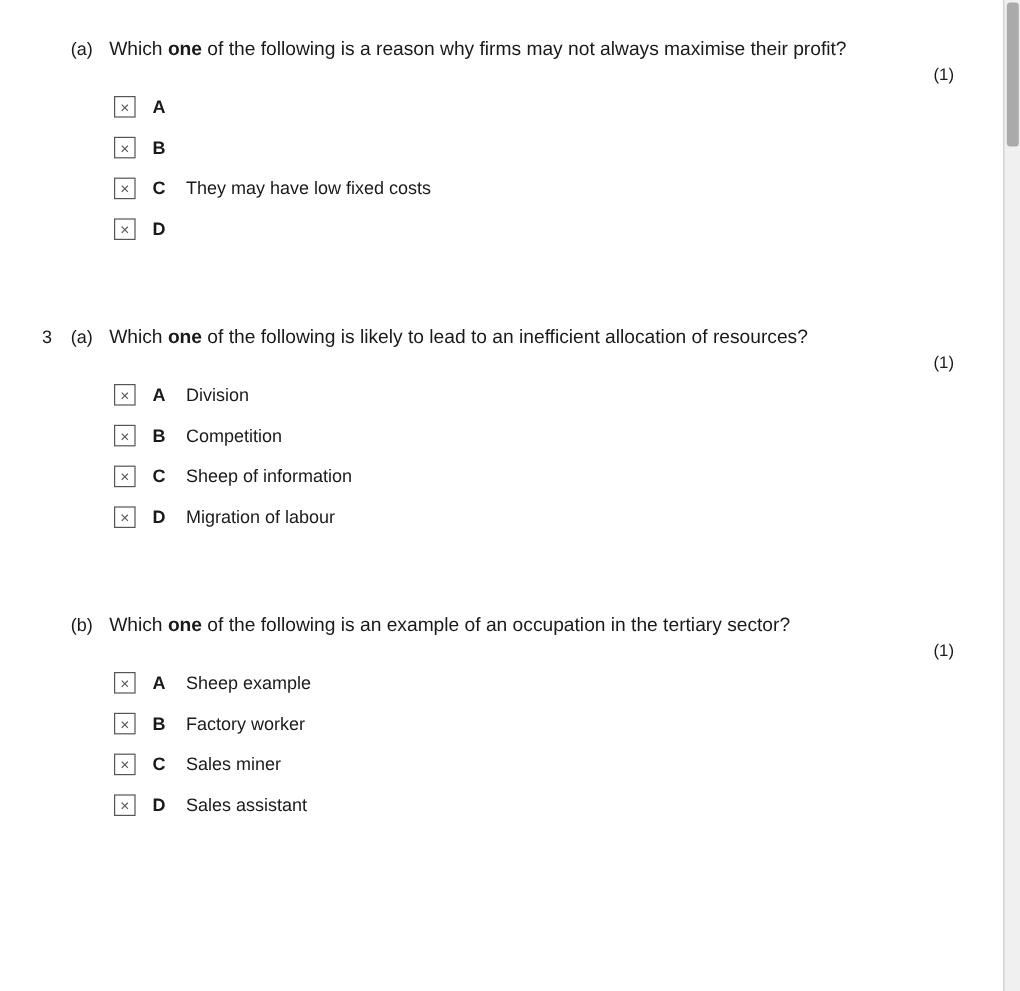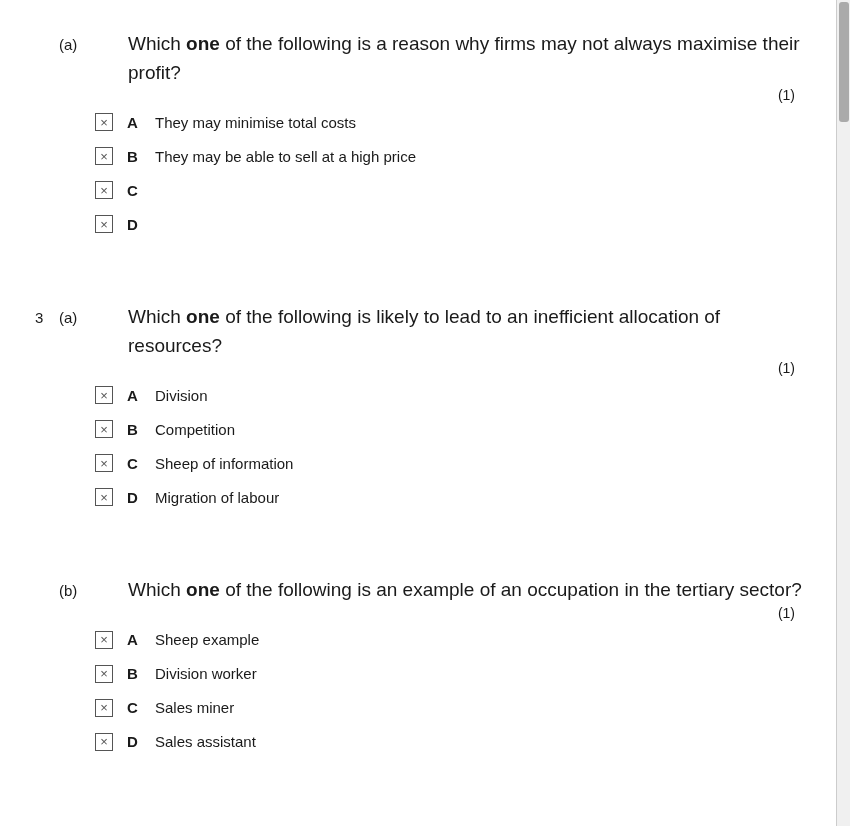--- a/index.html
+++ b/index.html
@@ -37,23 +37,22 @@
     }
 
     .question-part {
       font-size: 15px;
       min-width: 28px;
       margin-right: 4px;
     }
 
     .question-text {
       flex: 1;
-      font-size: 19px;
+      font-size: 16px;
       line-height: 1.5;
-      margin-left: 37px;
     }
 
     .question-text strong {
       font-weight: bold;
     }
 
     .options-list {
       list-style: none;
       margin-left: 60px;
       margin-top: 10px;
@@ -143,30 +142,29 @@
       <span class="question-text">
         Which <strong>one</strong><span> of the following is a reason why firms may not always maximise their profit?</span>
       </span>
     </div>
     <div class="marks-right">(1)</div>
 
     <ul class="options-list">
       <li class="option-item">
         <span class="checkbox"></span>
         <span class="option-letter">A</span>
-        <span class="option-text">They may minimise total costs</span>
       </li>
       <li class="option-item">
         <span class="checkbox"></span>
         <span class="option-letter">B</span>
-        <span class="option-text">They may be able to sell at a high price</span>
       </li>
       <li class="option-item">
         <span class="checkbox"></span>
         <span class="option-letter">C</span>
+        <span class="option-text">They may have low fixed costs</span>
       </li>
       <li class="option-item">
         <span class="checkbox"></span>
         <span class="option-letter">D</span>
       </li>
     </ul>
   </div>
 
   <div class="section-gap"></div>
   <div class="section-gap"></div>
@@ -220,21 +218,21 @@
 
     <ul class="options-list">
       <li class="option-item">
         <span class="checkbox"></span>
         <span class="option-letter">A</span>
         <span class="option-text">Sheep example</span>
       </li>
       <li class="option-item">
         <span class="checkbox"></span>
         <span class="option-letter">B</span>
-        <span class="option-text">Division worker</span>
+        <span class="option-text">Factory worker</span>
       </li>
       <li class="option-item">
         <span class="checkbox"></span>
         <span class="option-letter">C</span>
         <span class="option-text">Sales miner</span>
       </li>
       <li class="option-item">
         <span class="checkbox"></span>
         <span class="option-letter">D</span>
         <span class="option-text">Sales assistant</span>

